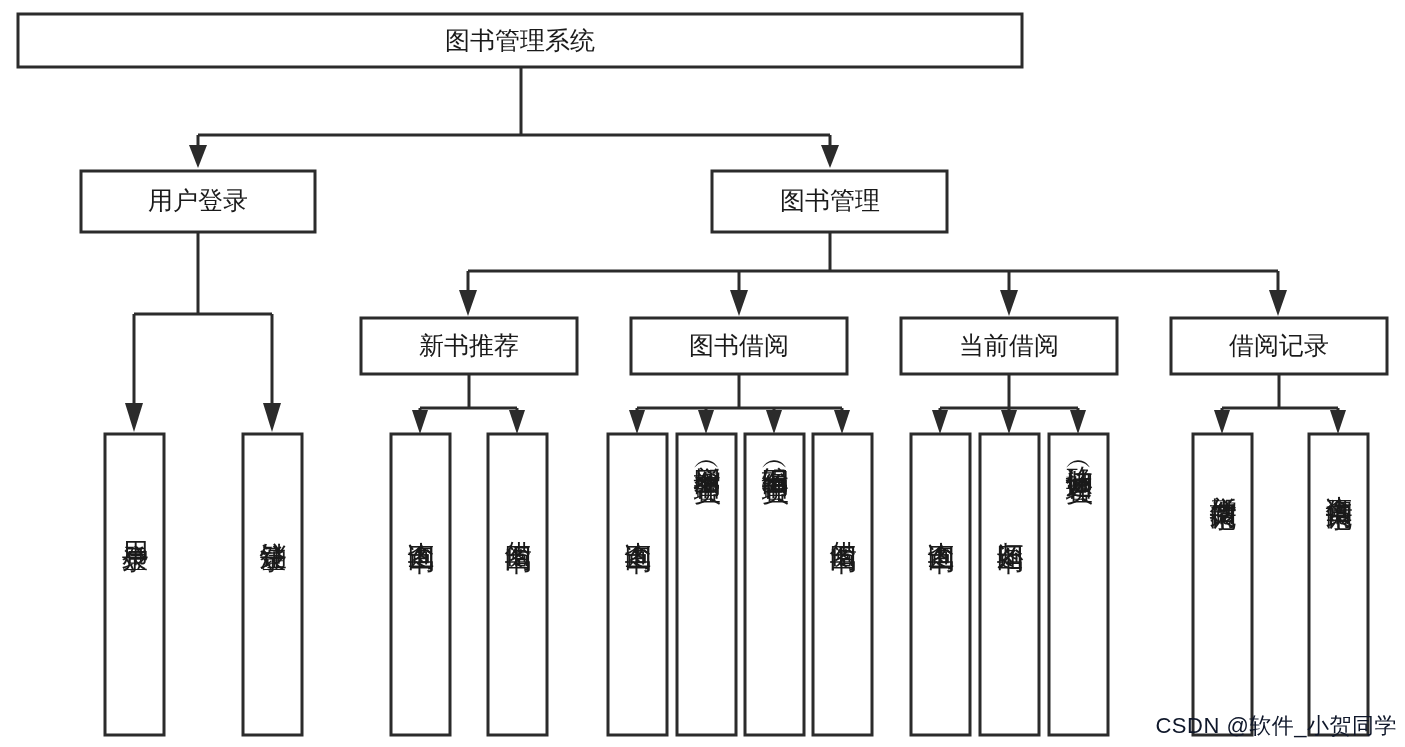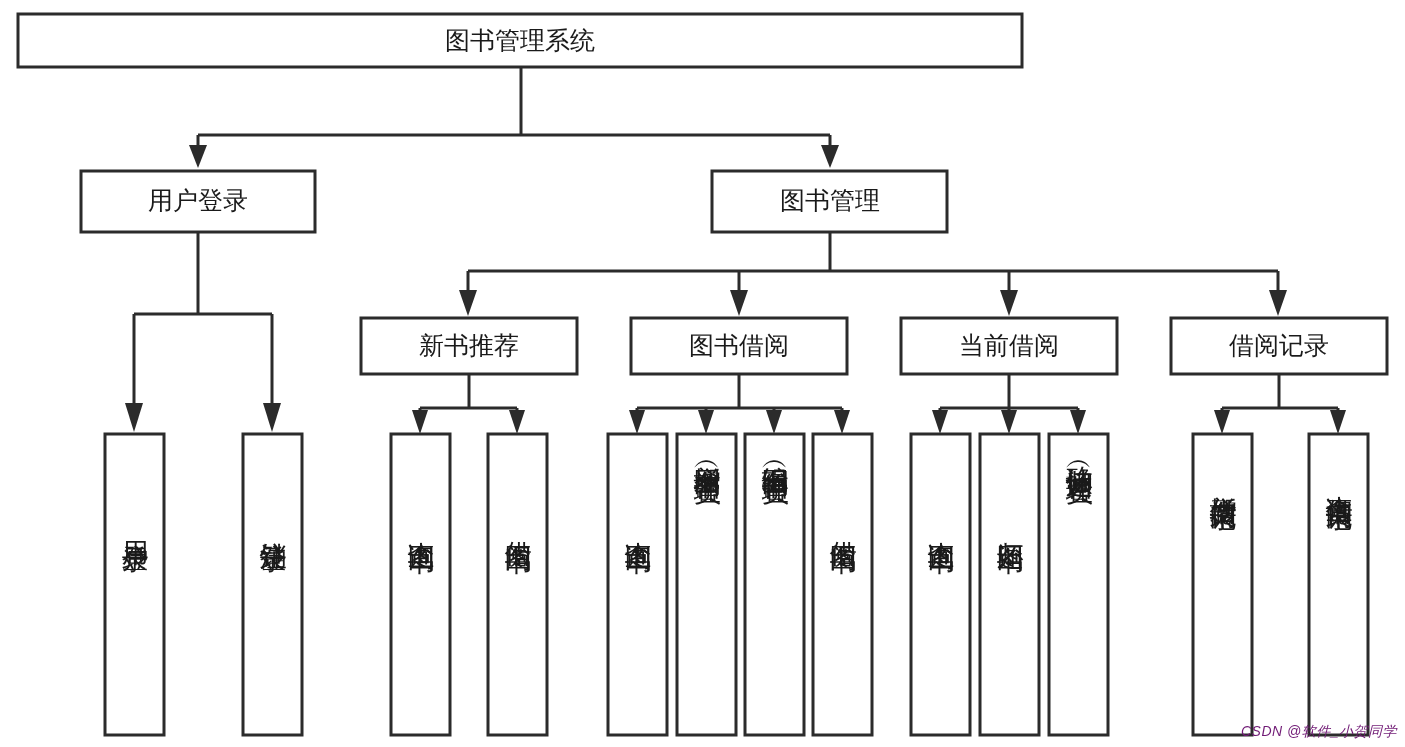--- a/index.html
+++ b/index.html
@@ -60,25 +60,24 @@
     line-height: 1.02;
     letter-spacing: 2px;
     color: #1a1a1a;
     white-space: nowrap;
   }
   .watermark {
     position: absolute;
     right: 8px;
     bottom: 6px;
     font-family: "Liberation Sans", "DejaVu Sans", sans-serif;
-    font-size: 14px;
-    color: #701a75;
+    font-size: 22px;
+    color: #0f172a;
     letter-spacing: 0.5px;
     white-space: nowrap;
-    font-style: italic;
   }
 </style>
 </head>
 <body>
 
 <svg id="diagram" viewBox="0 0 1405 747" xmlns="http://www.w3.org/2000/svg">
 
   <g>
     <rect class="node-rect" x="18" y="14" width="1004" height="53"></rect>
     <text class="node-label" x="520" y="42">图书管理系统</text>

